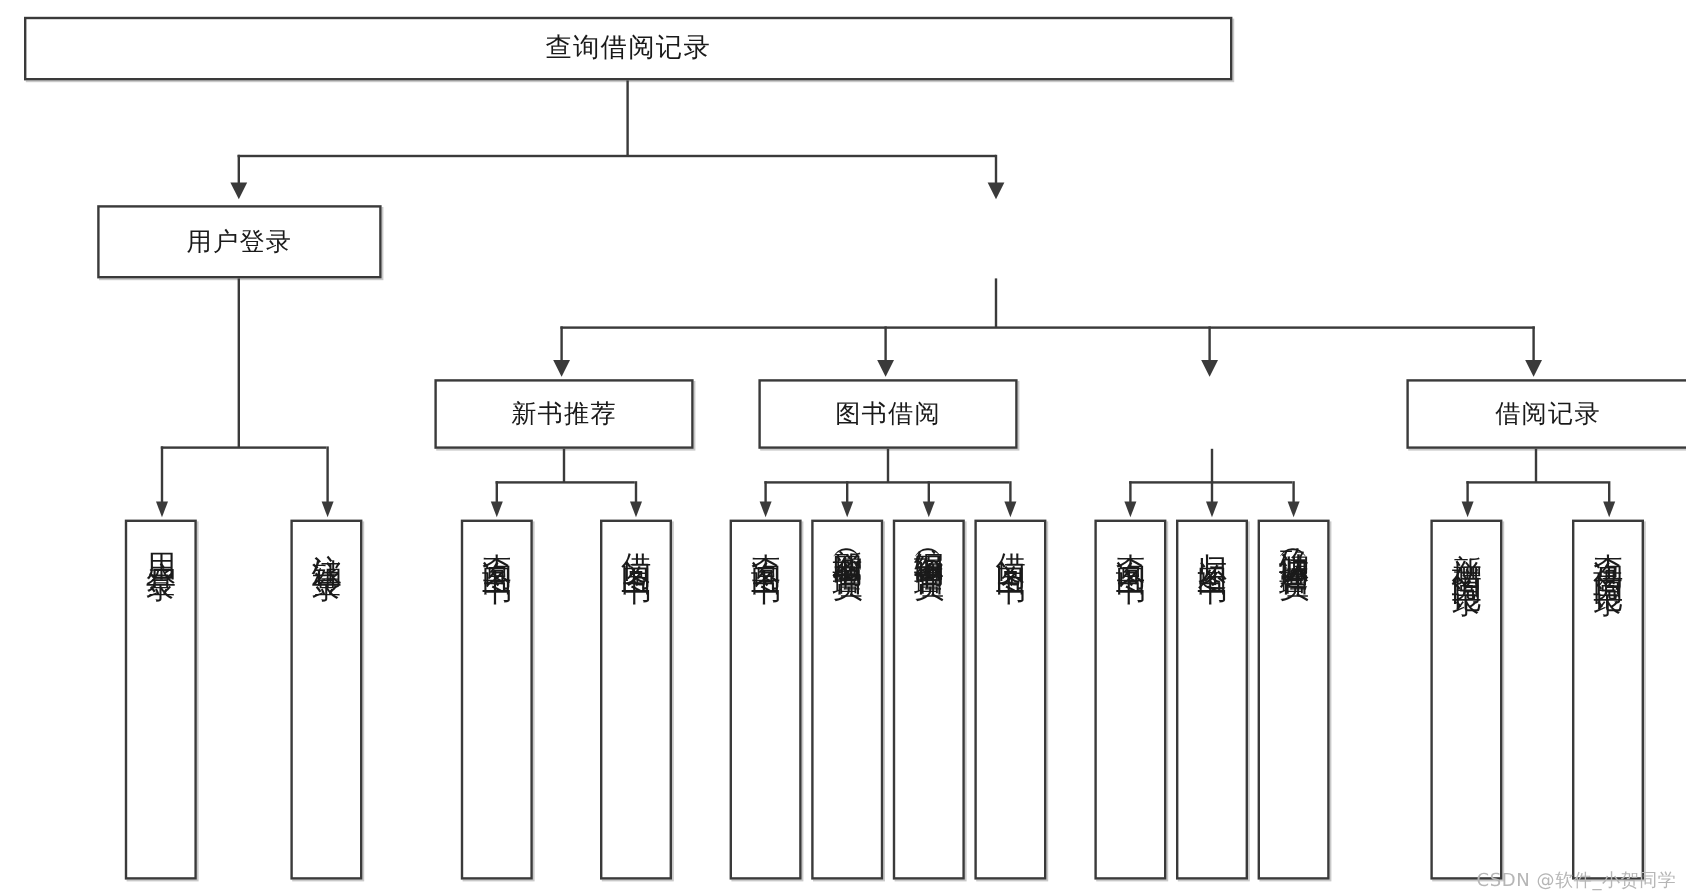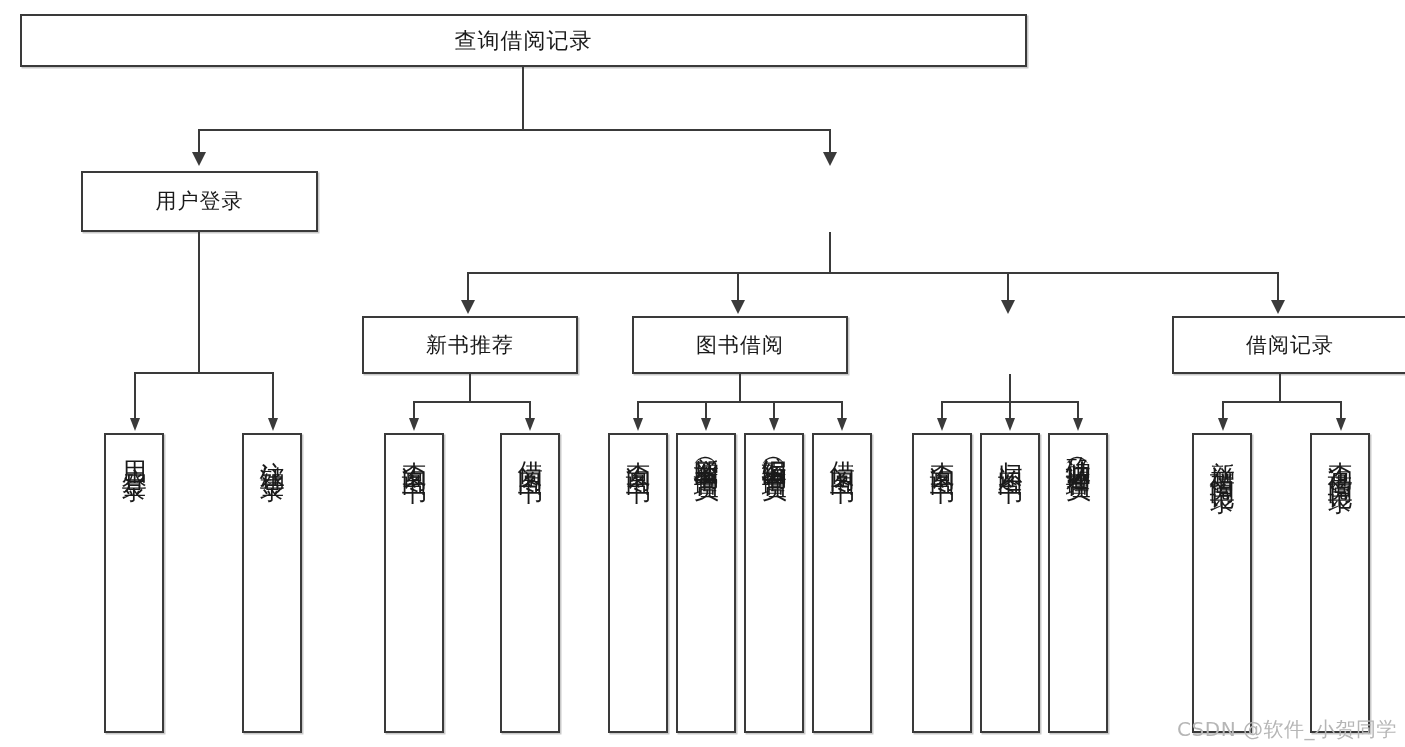--- a/index.html
+++ b/index.html
@@ -66,21 +66,21 @@
   .arrow.thin{
     border-left:5px solid transparent;
     border-right:5px solid transparent;
     border-top:13px solid #3a3a3a;
   }
 
   
   #watermark{
     position:absolute;
     right:8px;bottom:4px;
-    font-size:20px;
+    font-size:15px;
     color:#b6b6b6;
     white-space:nowrap;
     letter-spacing:0.5px;
   }
 </style>
 </head>
 <body>
 
 <div id="stage">
 

